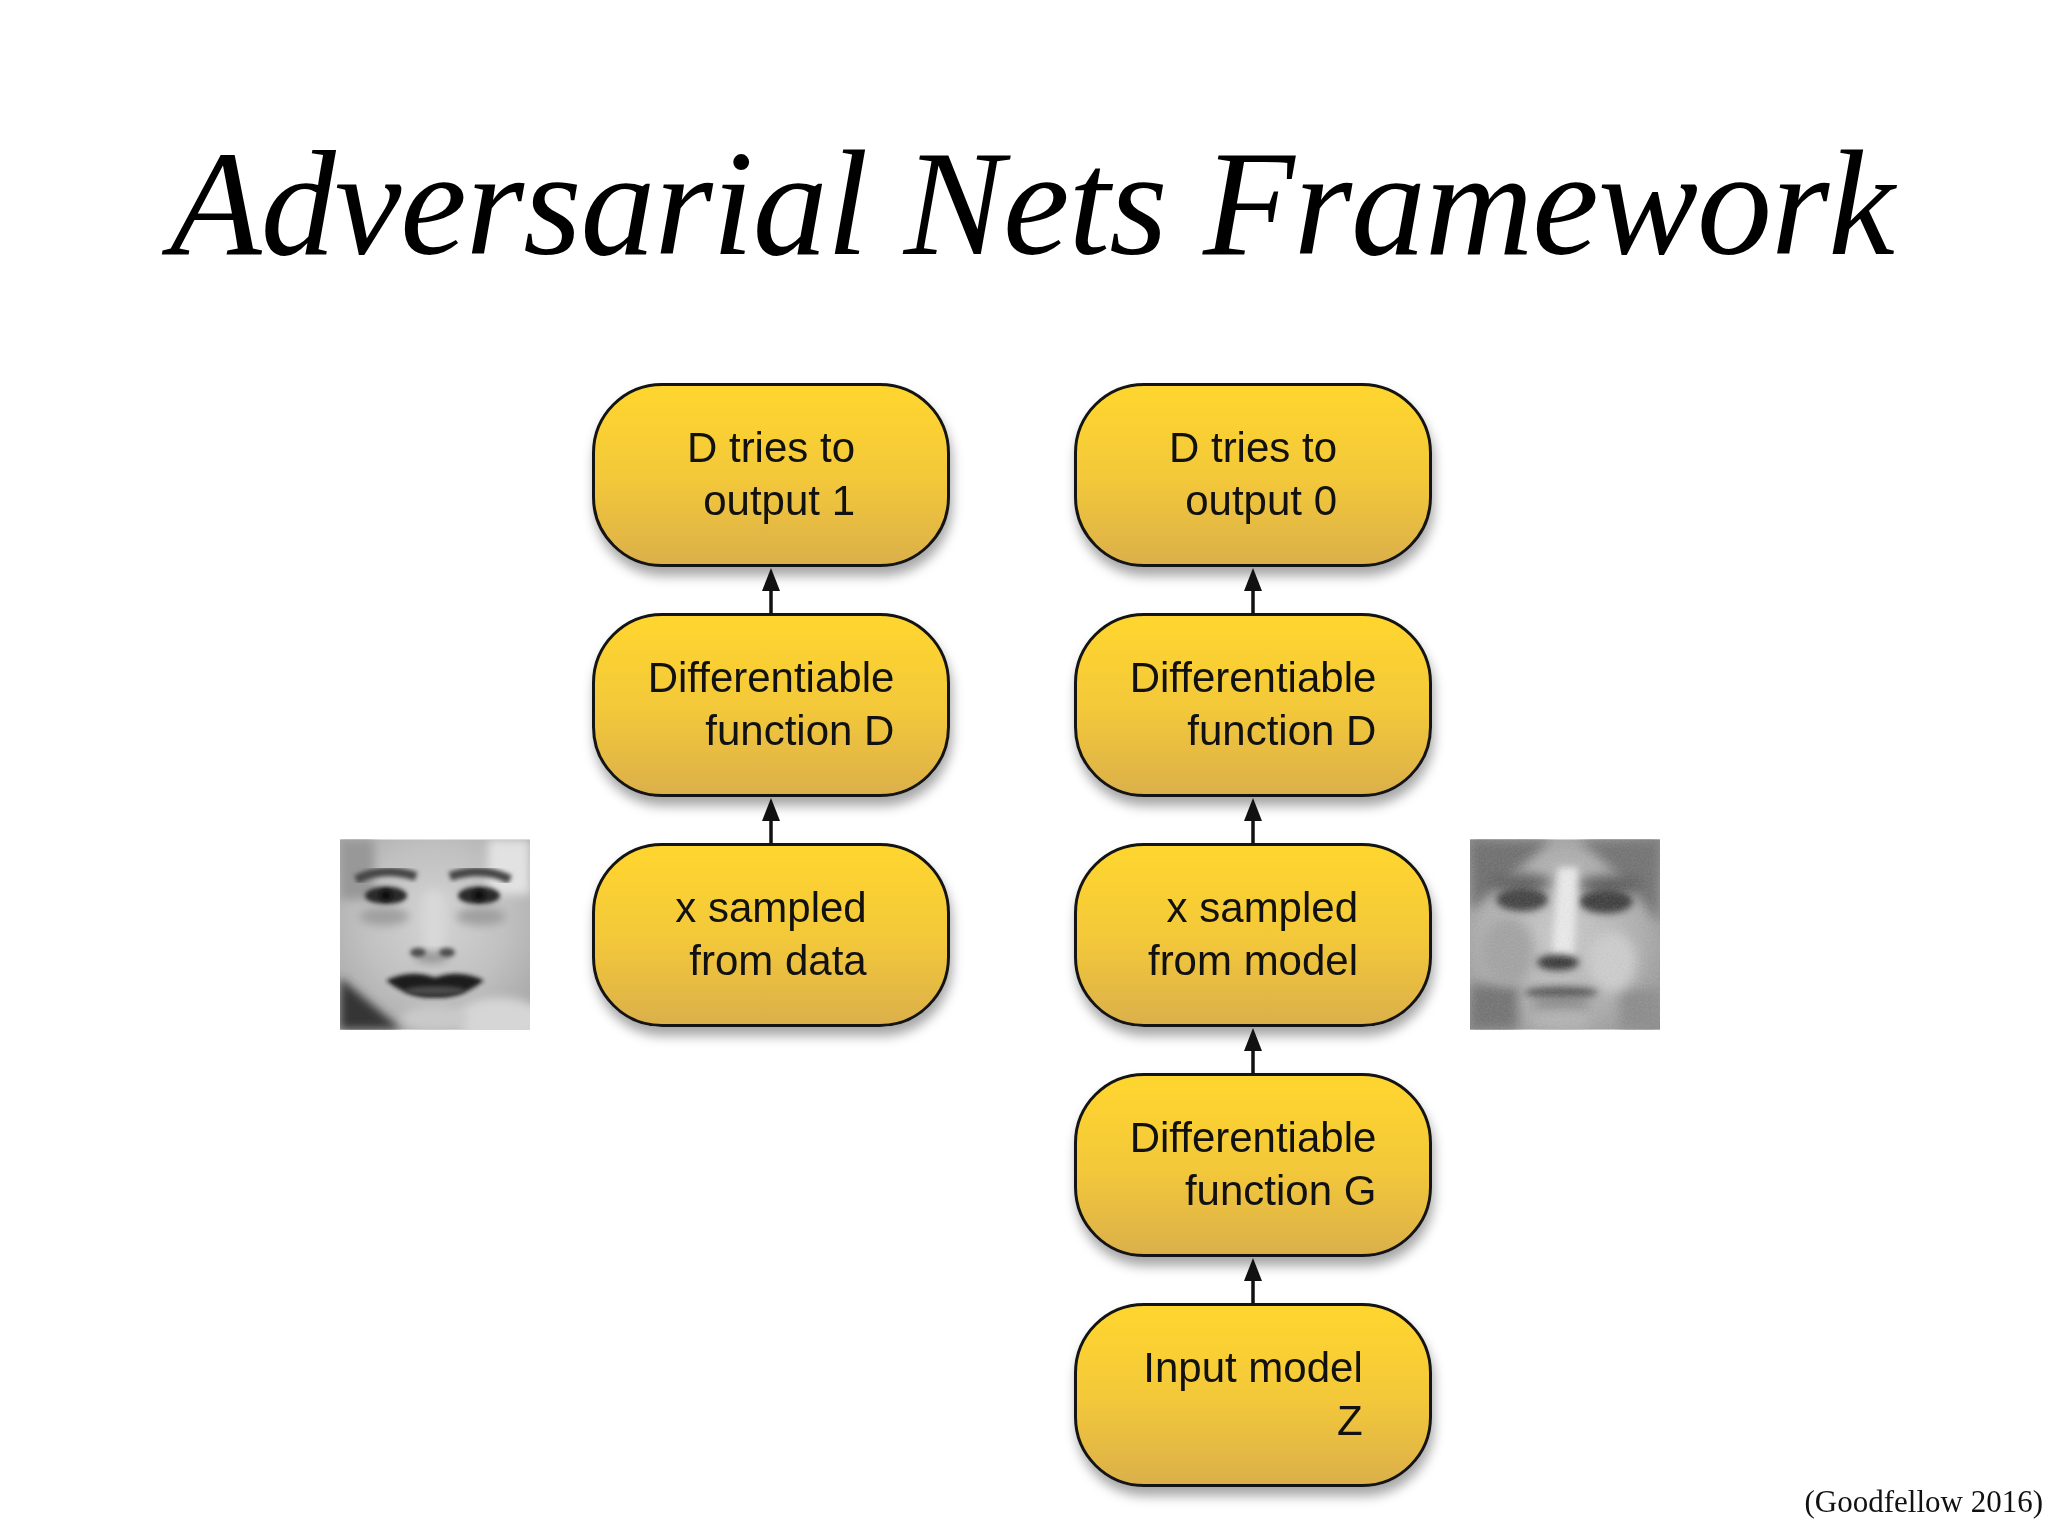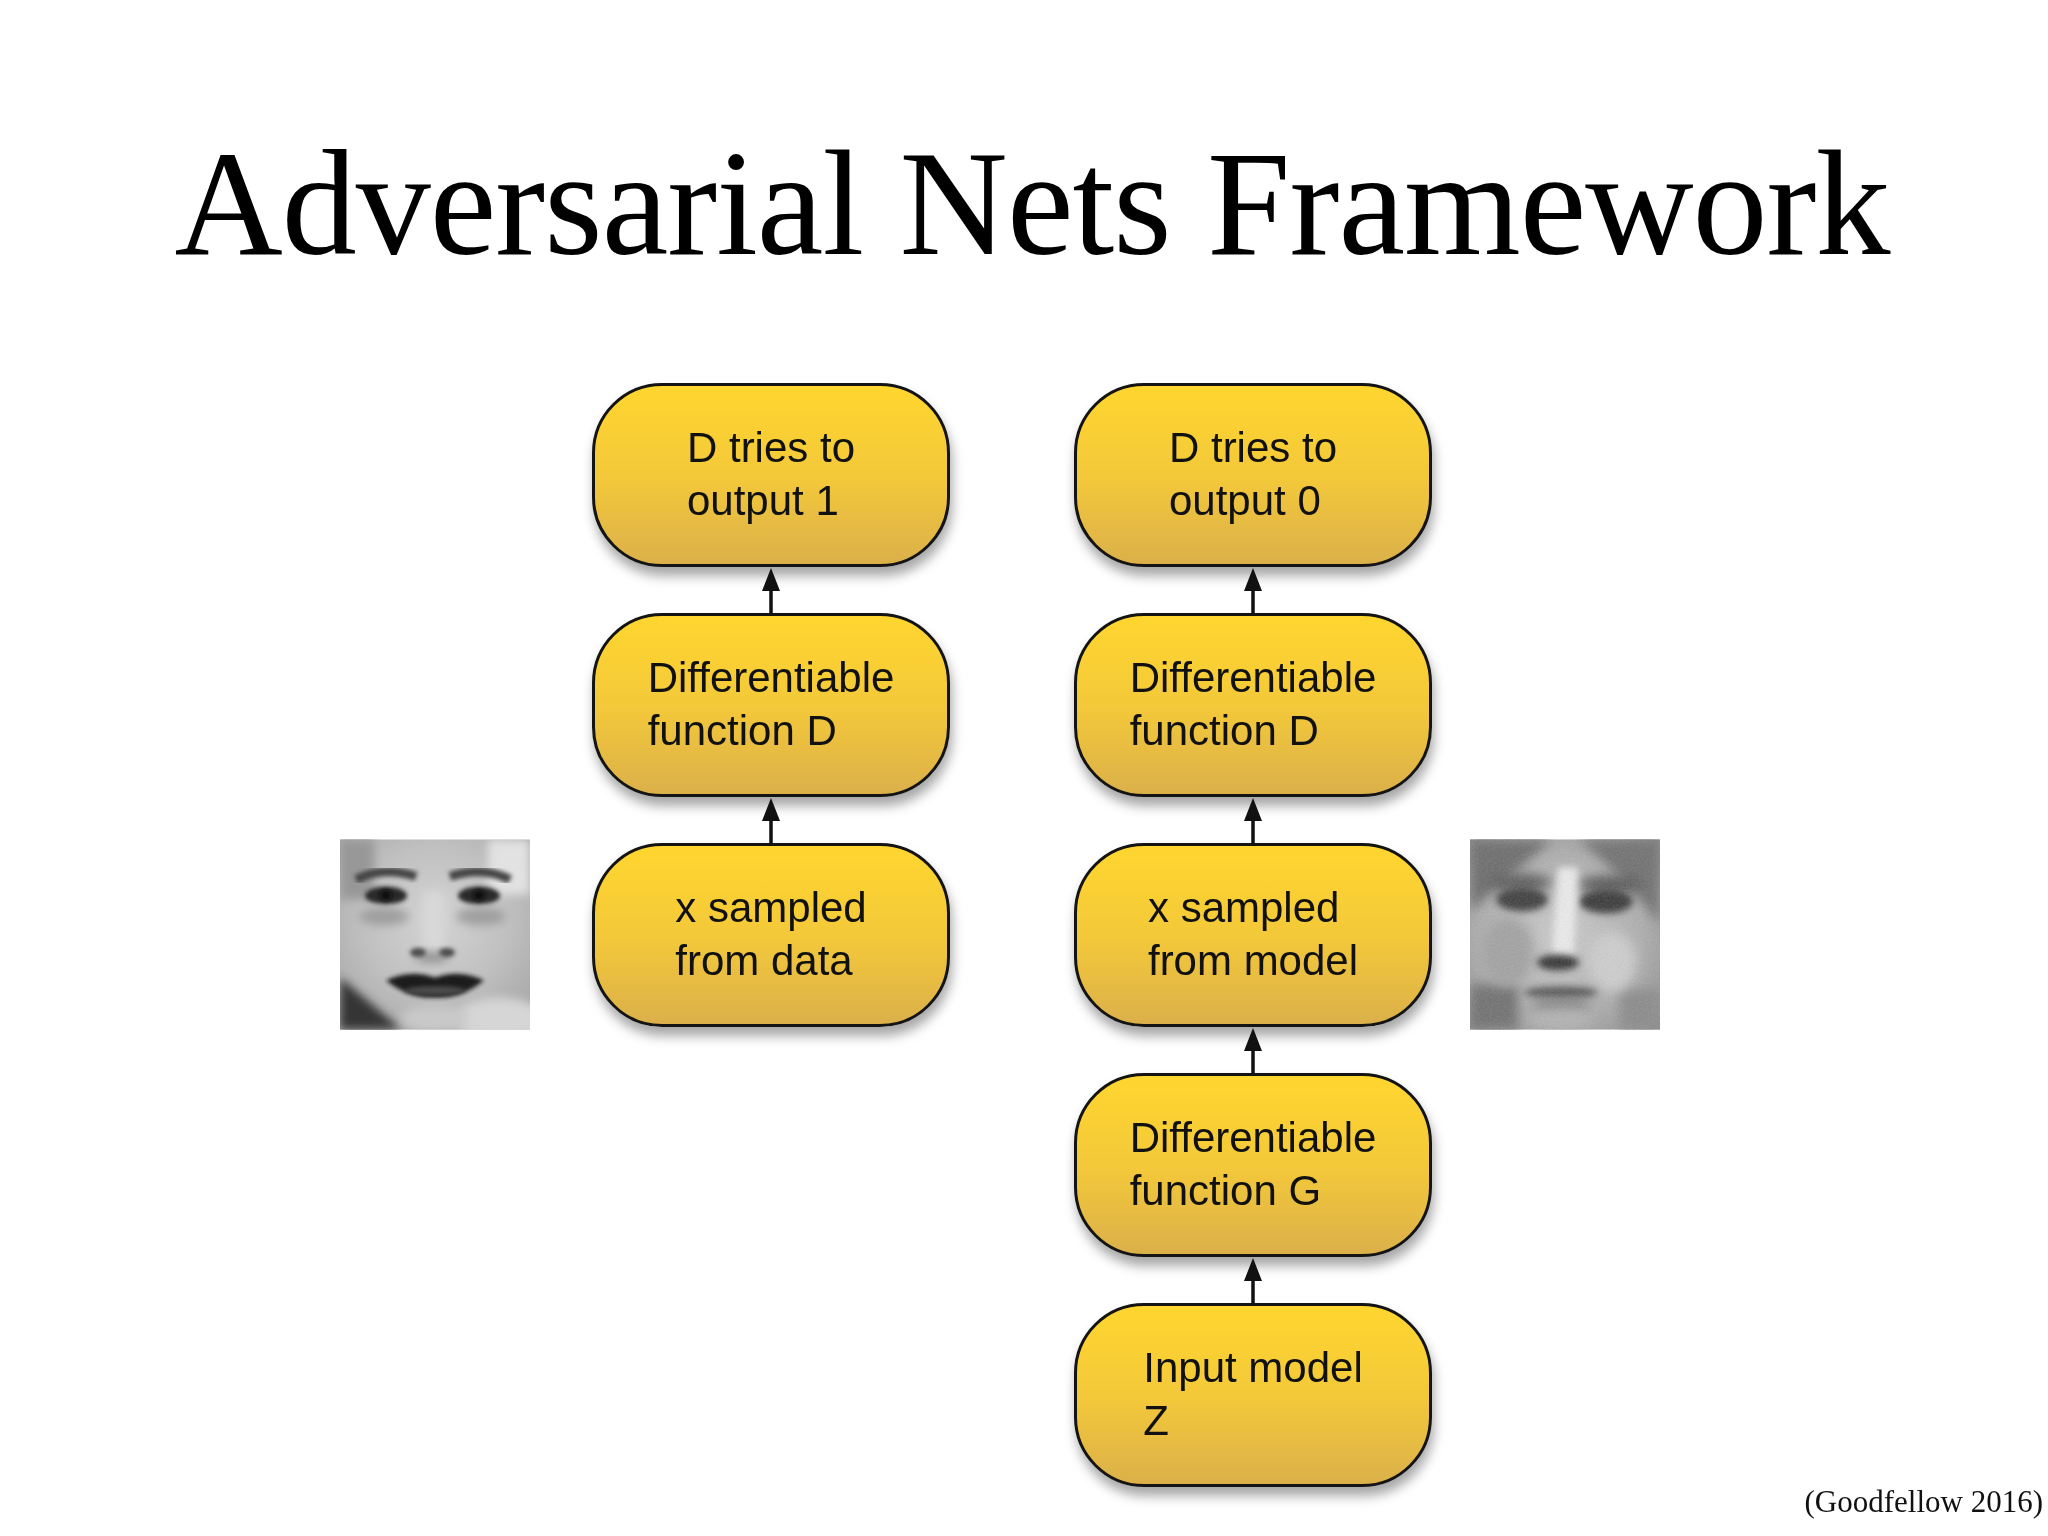--- a/index.html
+++ b/index.html
@@ -15,40 +15,41 @@
     position: absolute;
     left: 16px; right: 0;
     top: 128px;
     text-align: center;
     font-family: "Liberation Serif", serif;
     font-weight: 400;
     font-size: 150px;
     line-height: 1.0;
     color: #000000;
     letter-spacing: -1px;
+    font-style: italic;
   }
   .box {
     position: absolute;
     width: 358px;
     height: 184px;
     box-sizing: border-box;
     border: 3px solid #141414;
     border-radius: 70px;
     background: linear-gradient(180deg, #FFD62F 0%, #F3C83A 52%, #DBB04A 100%);
     box-shadow: 2px 9px 12px rgba(0,0,0,0.35);
     display: flex;
     align-items: center;
     justify-content: center;
   }
   .box-text {
     font-family: "Liberation Sans", sans-serif;
     font-size: 42px;
     line-height: 1.26;
     color: #111111;
-    text-align: left;
+    text-align: right;
     white-space: pre-line;
   }
   .arrow {
     position: absolute;
     width: 24px;
     height: 46px;
   }
   .arrow svg { display: block; width: 100%; height: 100%; }
   .face {
     position: absolute;

